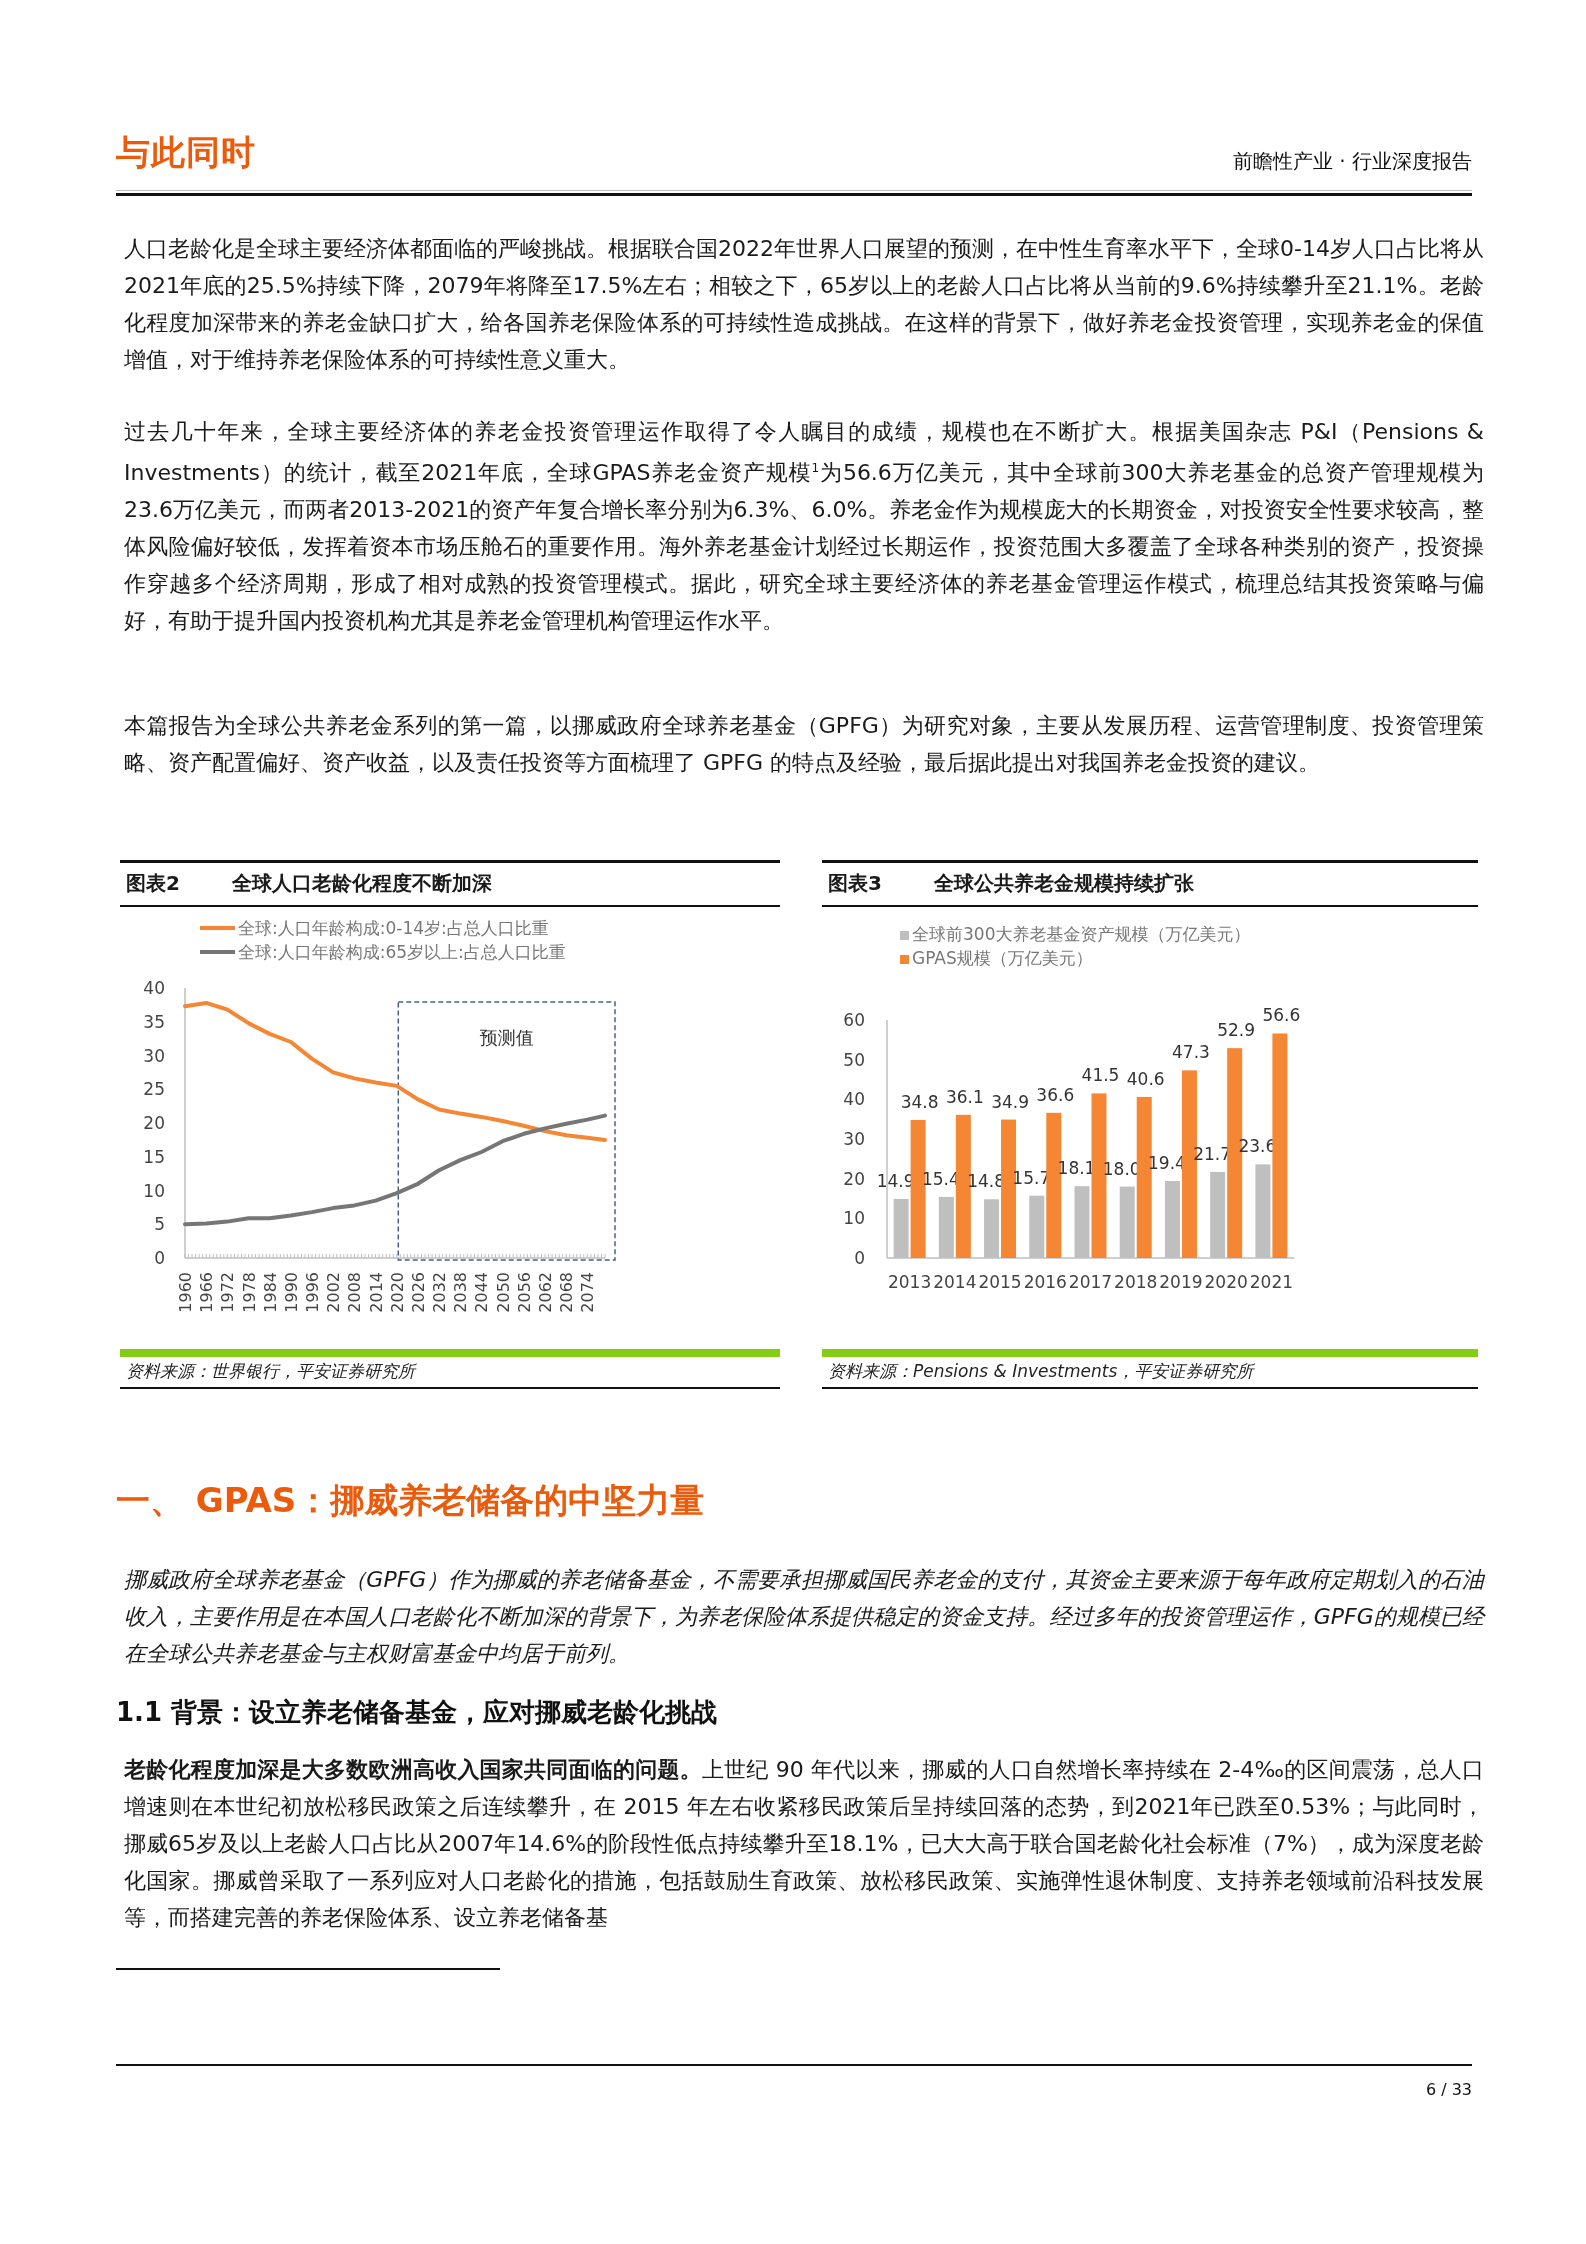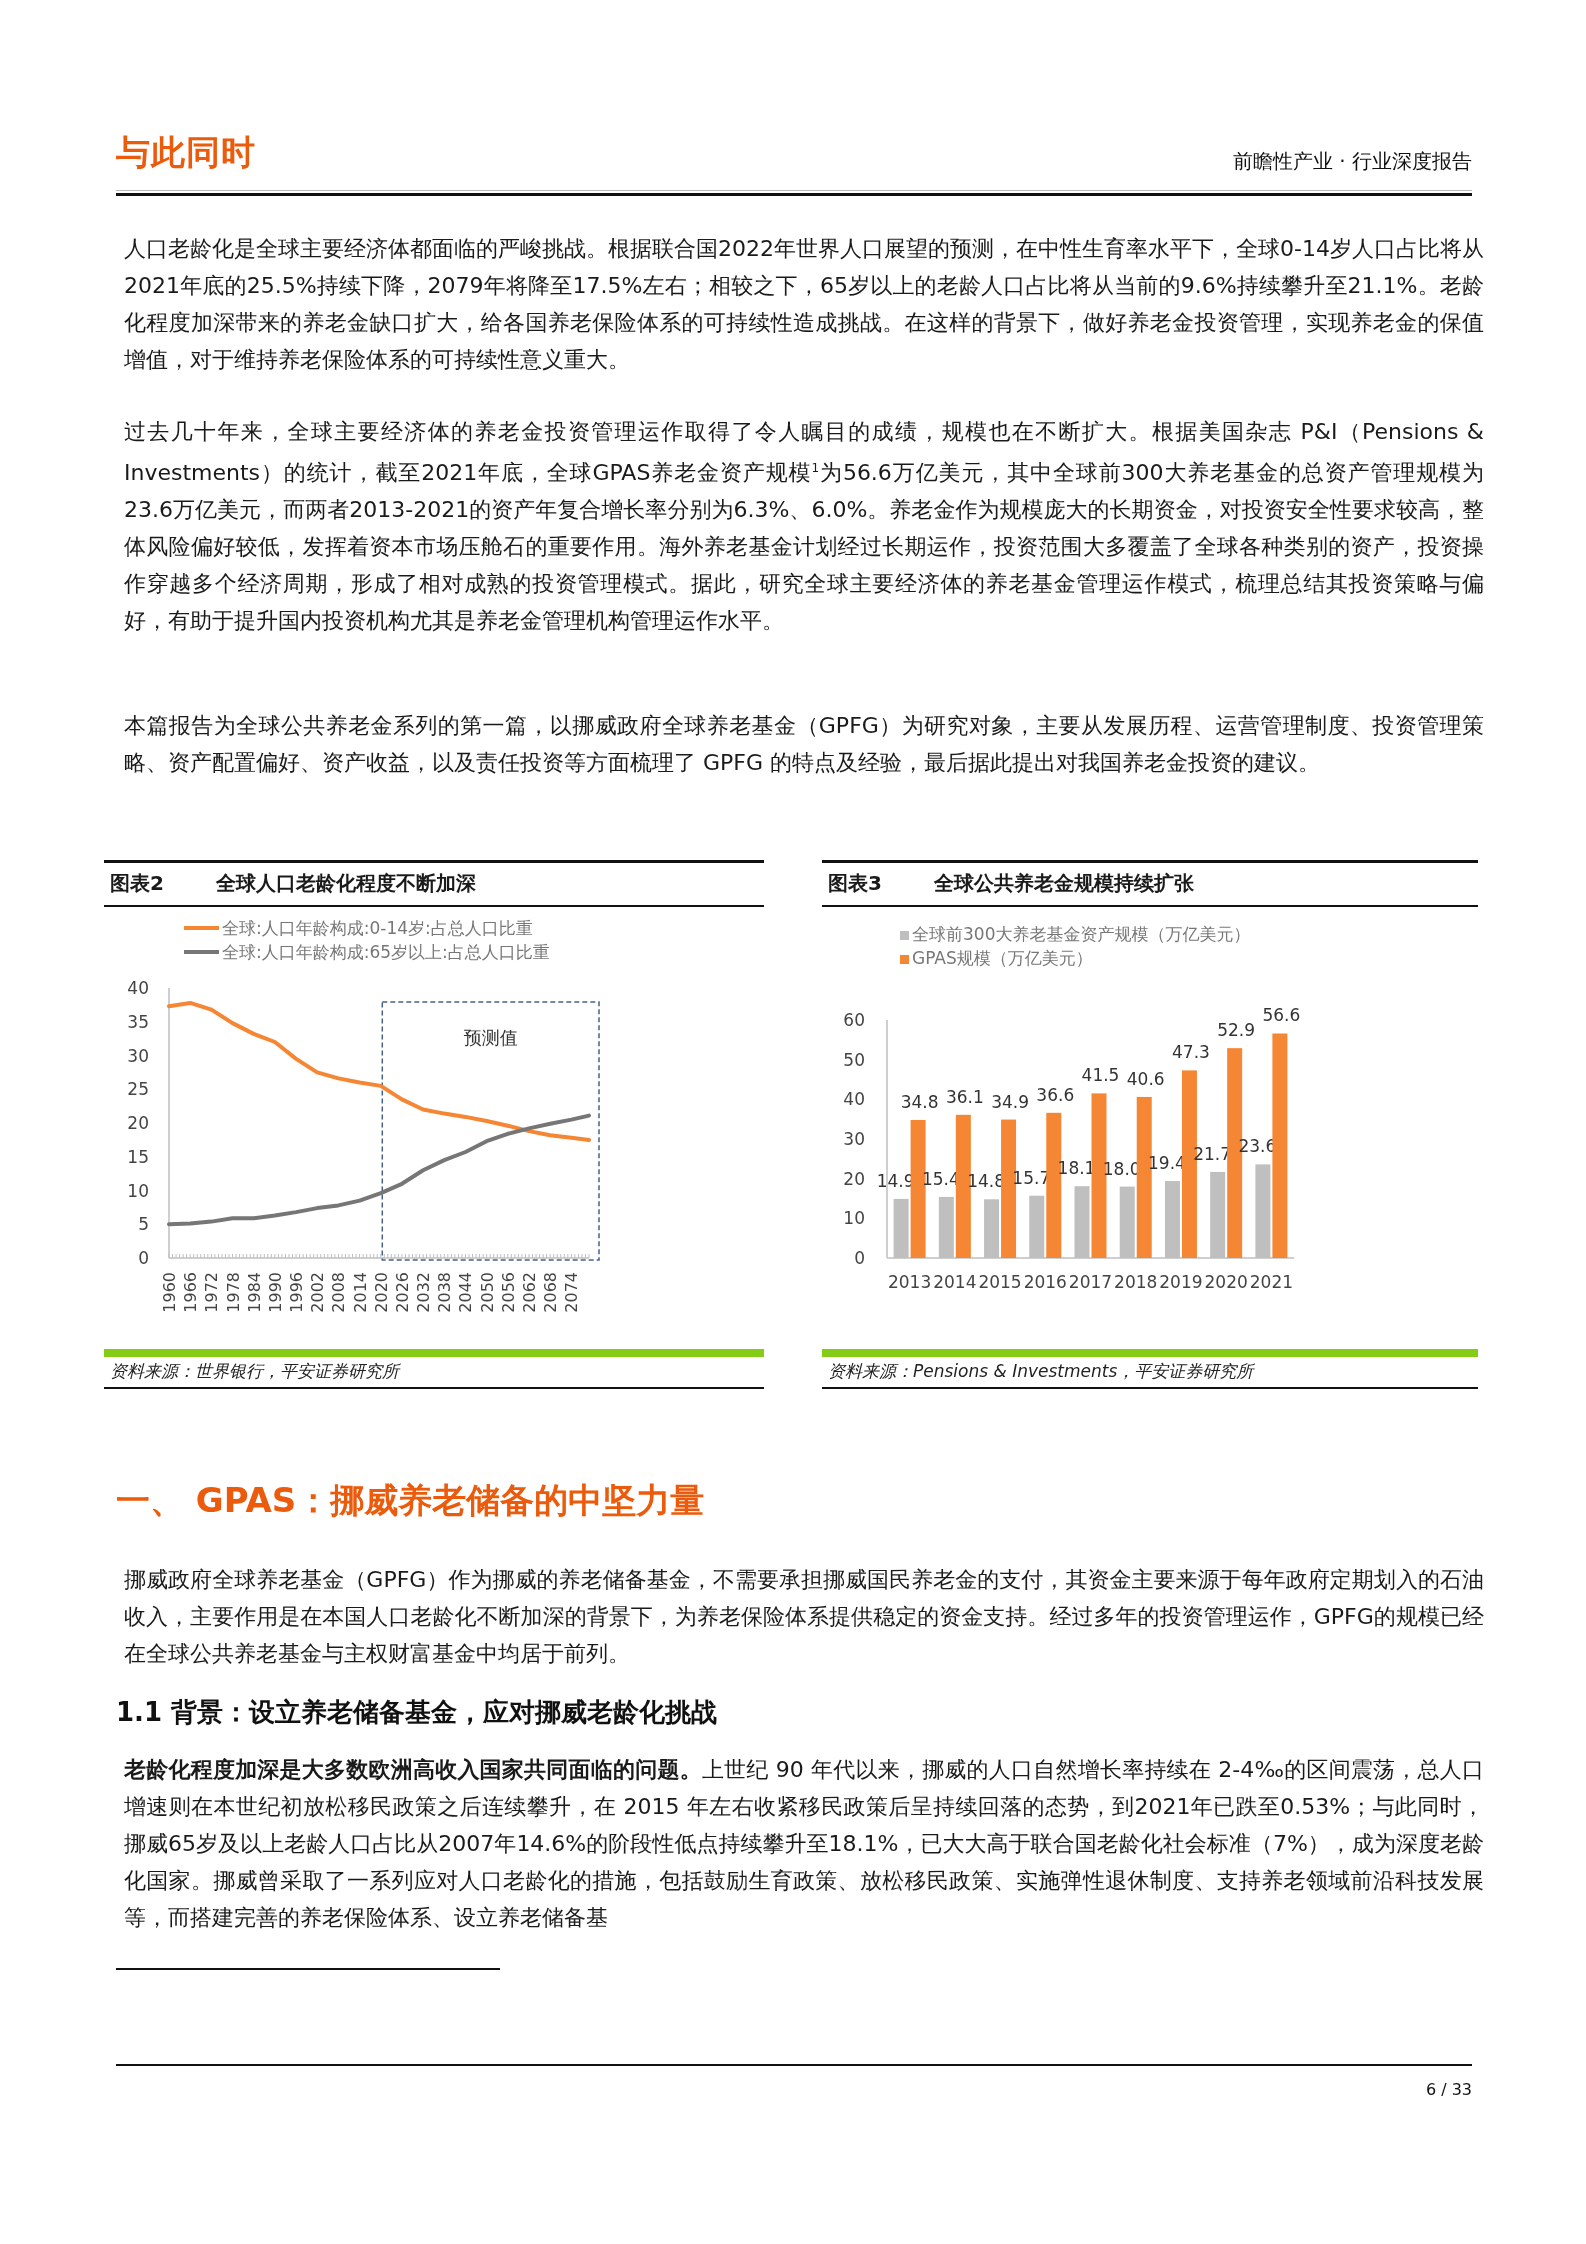--- a/index.html
+++ b/index.html
@@ -43,21 +43,21 @@
     <div class="logo">与此同时</div>
     <div class="header-right">前瞻性产业 · 行业深度报告</div>
   </div>
   <div class="header-rule2"></div>
   <div class="header-rule"></div>
 
   <p class="para" style="top:222px;">人口老龄化是全球主要经济体都面临的严峻挑战。根据联合国2022年世界人口展望的预测，在中性生育率水平下，全球0-14岁人口占比将从2021年底的25.5%持续下降，2079年将降至17.5%左右；相较之下，65岁以上的老龄人口占比将从当前的9.6%持续攀升至21.1%。老龄化程度加深带来的养老金缺口扩大，给各国养老保险体系的可持续性造成挑战。在这样的背景下，做好养老金投资管理，实现养老金的保值增值，对于维持养老保险体系的可持续性意义重大。</p>
   <p class="para" style="top:405px;"><span>过去几十年来，全球主要经济体的养老金投资管理运作取得了令人瞩目的成绩，规模也在不断扩大。根据美国杂志 P&amp;I（Pensions &amp; Investments）的统计，截至2021年底，全球GPAS养老金资产规模</span><sup style="font-size:12px;">1</sup><span>为56.6万亿美元，其中全球前300大养老基金的总资产管理规模为23.6万亿美元，而两者2013-2021的资产年复合增长率分别为6.3%、6.0%。养老金作为规模庞大的长期资金，对投资安全性要求较高，整体风险偏好较低，发挥着资本市场压舱石的重要作用。海外养老基金计划经过长期运作，投资范围大多覆盖了全球各种类别的资产，投资操作穿越多个经济周期，形成了相对成熟的投资管理模式。据此，研究全球主要经济体的养老基金管理运作模式，梳理总结其投资策略与偏好，有助于提升国内投资机构尤其是养老金管理机构管理运作水平。</span></p>
   <p class="para" style="top:699px;">本篇报告为全球公共养老金系列的第一篇，以挪威政府全球养老基金（GPFG）为研究对象，主要从发展历程、运营管理制度、投资管理策略、资产配置偏好、资产收益，以及责任投资等方面梳理了 GPFG 的特点及经验，最后据此提出对我国养老金投资的建议。</p>
 
-  <div class="fig" style="left:104px; top:860px; width:660px; height:530px;text-align:center;">
+  <div class="fig" style="left:120px; top:860px; width:660px; height:530px;text-align:center;">
     <div class="fig-title-bar">
       <span class="fig-title-num">图表2</span>
       <span class="fig-title-text">全球人口老龄化程度不断加深</span>
     </div>
     <svg id="line-chart" style="position:absolute; left:0; top:48px;" width="660" height="440" viewBox="0 0 660 440">
         <line x1="80" y1="20" x2="115" y2="20" stroke="#f58634" stroke-width="4"></line>
         <text x="118" y="26" font-size="17" fill="#777">全球:人口年龄构成:0-14岁:占总人口比重</text>
         <line x1="80" y1="44" x2="115" y2="44" stroke="#767676" stroke-width="4"></line>
         <text x="118" y="50" font-size="17" fill="#777">全球:人口年龄构成:65岁以上:占总人口比重</text>
         <line x1="65" y1="80" x2="65" y2="350" stroke="#bfbfbf" stroke-width="1.5"></line>
@@ -285,21 +285,21 @@
         <rect x="450.38888888888886" y="125.48666666666665" width="15" height="224.51333333333335" fill="#f58634"></rect>
         <text x="459.38888888888886" y="113.48666666666665" font-size="17" fill="#333" text-anchor="middle">56.6</text>
         <text x="449.38888888888886" y="380" font-size="17" fill="#444" text-anchor="middle">2021</text>
       </svg>
     <div class="fig-source" style="top:489px;">
       <span>资料来源：Pensions &amp; Investments，平安证券研究所</span>
     </div>
   </div>
 
   <div class="section-h1">一、  GPAS：挪威养老储备的中坚力量</div>
-  <p class="para" style="top:1553px;">挪威政府全球养老基金（GPFG）作为挪威的养老储备基金，不需要承担挪威国民养老金的支付，其资金主要来源于每年政府定期划入的石油收入，主要作用是在本国人口老龄化不断加深的背景下，为养老保险体系提供稳定的资金支持。经过多年的投资管理运作，GPFG的规模已经在全球公共养老基金与主权财富基金中均居于前列。</p>
+  <p class="para" style="top:1553px;font-style:italic;">挪威政府全球养老基金（GPFG）作为挪威的养老储备基金，不需要承担挪威国民养老金的支付，其资金主要来源于每年政府定期划入的石油收入，主要作用是在本国人口老龄化不断加深的背景下，为养老保险体系提供稳定的资金支持。经过多年的投资管理运作，GPFG的规模已经在全球公共养老基金与主权财富基金中均居于前列。</p>
   <div class="section-h2">1.1 背景：设立养老储备基金，应对挪威老龄化挑战</div>
   <p class="para" style="top:1743px;"><b>老龄化程度加深是大多数欧洲高收入国家共同面临的问题。</b><span>上世纪 90 年代以来，挪威的人口自然增长率持续在 2-4‰的区间震荡，总人口增速则在本世纪初放松移民政策之后连续攀升，在 2015 年左右收紧移民政策后呈持续回落的态势，到2021年已跌至0.53%；与此同时，挪威65岁及以上老龄人口占比从2007年14.6%的阶段性低点持续攀升至18.1%，已大大高于联合国老龄化社会标准（7%），成为深度老龄化国家。挪威曾采取了一系列应对人口老龄化的措施，包括鼓励生育政策、放松移民政策、实施弹性退休制度、支持养老领域前沿科技发展等，而搭建完善的养老保险体系、设立养老储备基</span></p>
 
   <div class="footnote-rule"></div>
 
   <div class="footer-rule"></div>
   <div class="footer-page">6 / 33</div>
 
 </div>
 

